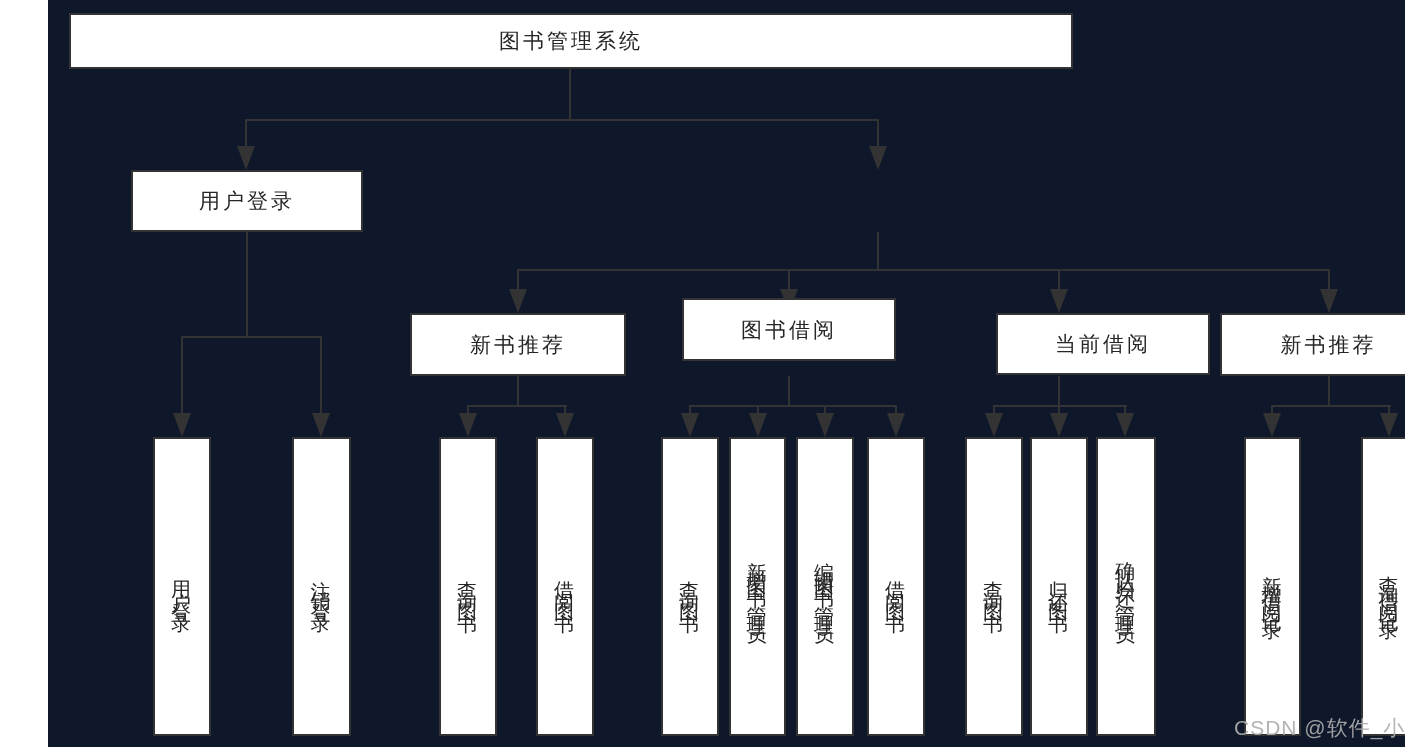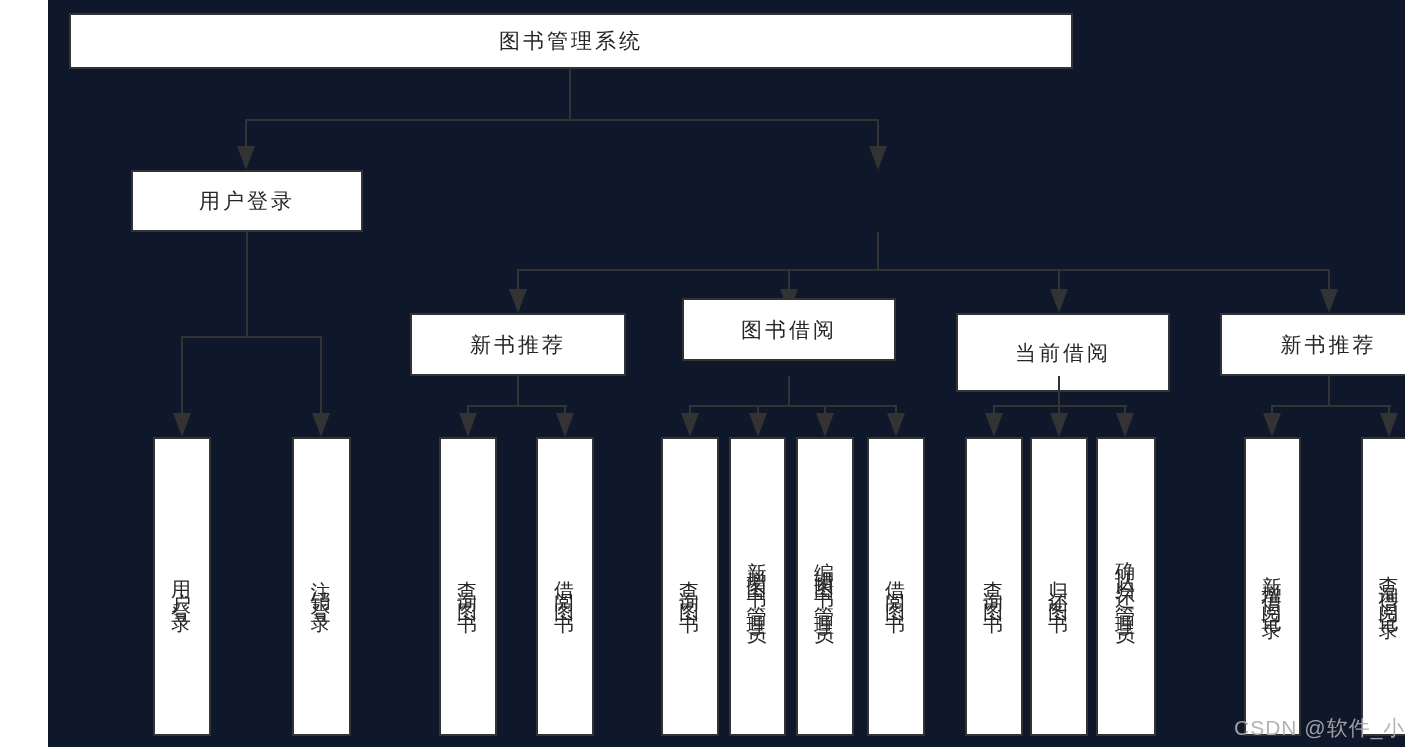--- a/index.html
+++ b/index.html
@@ -79,21 +79,21 @@
   <div class="arrow" style="left:461px; top:289px;"></div>
   <div class="line" style="left:740px; top:269px; width:2px; height:22px;"></div>
   <div class="arrow" style="left:732px; top:289px;"></div>
   <div class="line" style="left:1010px; top:269px; width:2px; height:22px;"></div>
   <div class="arrow" style="left:1002px; top:289px;"></div>
   <div class="line" style="left:1280px; top:269px; width:2px; height:22px;"></div>
   <div class="arrow" style="left:1272px; top:289px;"></div>
 
   <div class="box hbox" style="left:362px; top:313px; width:216px; height:63px;">新书推荐</div>
   <div class="box hbox" style="left:634px; top:298px; width:214px; height:63px;">图书借阅</div>
-  <div class="box hbox" style="left:908px; top:313px; width:214px; height:79px;">当前借阅</div>
+  <div class="box hbox" style="left:948px; top:313px; width:214px; height:62px;">当前借阅</div>
   <div class="box hbox" style="left:1172px; top:313px; width:217px; height:63px;">新书推荐</div>
 
   <div class="line" style="left:469px; top:376px; width:2px; height:30px;"></div>
   <div class="line" style="left:740px; top:376px; width:2px; height:30px;"></div>
   <div class="line" style="left:1010px; top:376px; width:2px; height:30px;"></div>
   <div class="line" style="left:1280px; top:376px; width:2px; height:30px;"></div>
 
   <div class="line" style="left:419px; top:405px; width:100px; height:2px;"></div>
   <div class="line" style="left:641px; top:405px; width:208px; height:2px;"></div>
   <div class="line" style="left:945px; top:405px; width:134px; height:2px;"></div>

